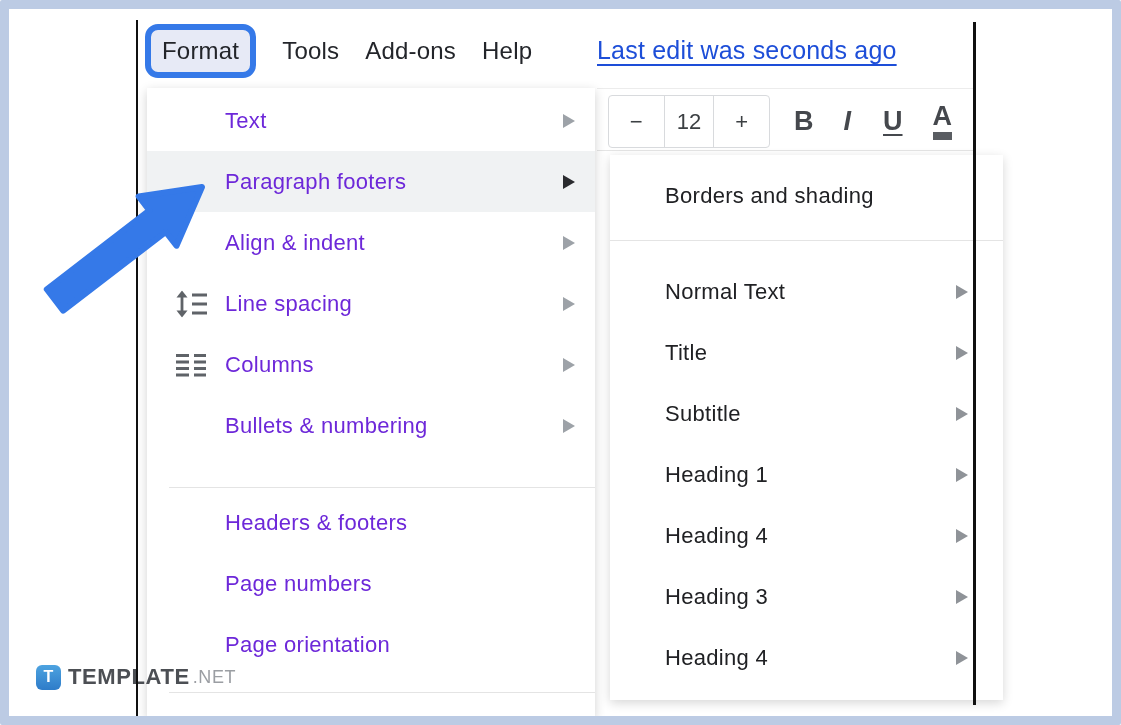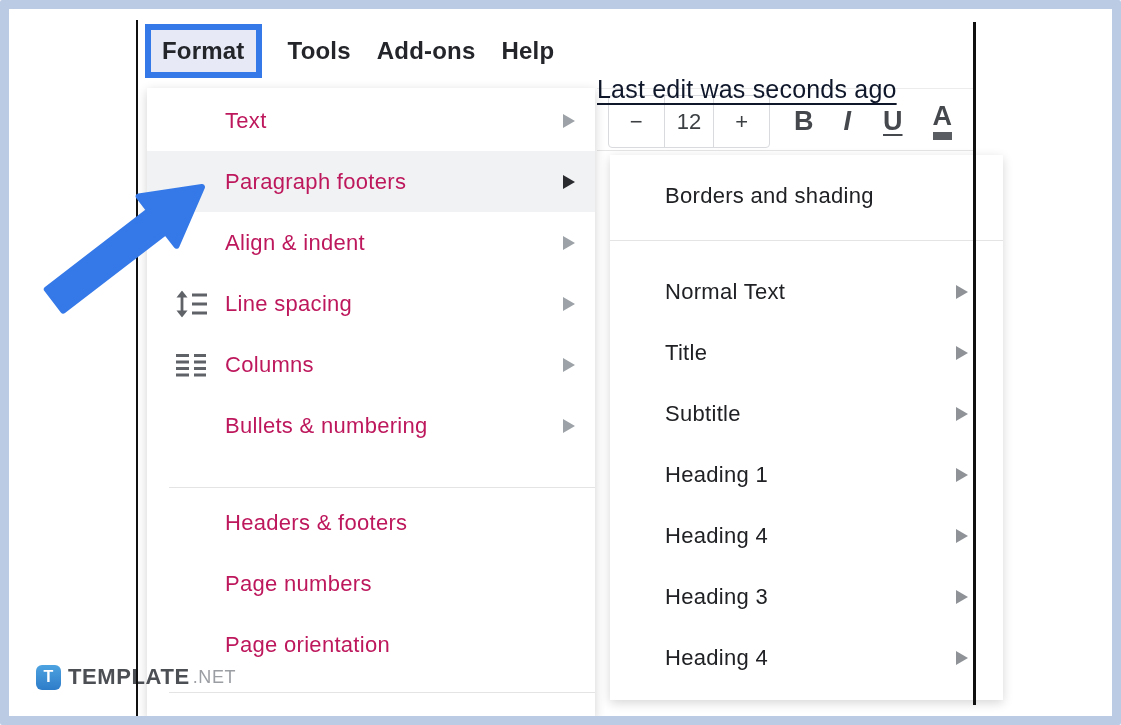--- a/index.html
+++ b/index.html
@@ -11,24 +11,24 @@
   
   .frame-border { position:absolute; inset:0; border:9px solid #bccbe4; border-radius:2px; z-index:50; pointer-events:none; }
 
   
   .edge-line { position:absolute; background:#101010; z-index:20; }
   .edge-line.left  { left:136px; top:20px; width:2px; height:697px; }
   .edge-line.right { left:973px; top:22px; width:3px; height:683px; }
 
   
   .menubar { position:absolute; left:145px; top:20px; height:62px; display:flex; align-items:center; gap:26px; z-index:16; }
-  .mb-item { font-size:24px; font-weight:700; color:#23252a; letter-spacing:0.2px; white-space:nowrap; }
+  .mb-item { font-size:24px; font-weight:400; color:#23252a; letter-spacing:0.2px; white-space:nowrap;border-radius:13px; }
   .mb-item.boxed { border:6px solid #3579e8; background:#e7eaf6; padding:7px 11px; }
-  .last-edit { position:absolute; left:597px; top:36px; font-size:25px; color:#0f172a; letter-spacing:0.2px;
-               text-decoration:underline; text-underline-offset:5px; z-index:6; white-space:nowrap;margin-top:39px; }
+  .last-edit { position:absolute; left:597px; top:36px; font-size:25px; color:#1d4ed8; letter-spacing:0.2px;
+               text-decoration:underline; text-underline-offset:5px; z-index:6; white-space:nowrap; }
 
   
   .toolbar-top-line { position:absolute; left:597px; top:88px; width:377px; height:1px; background:#ececec; z-index:4; }
   .toolbar { position:absolute; left:608px; top:95px; height:53px; z-index:5; }
   .fs-group { position:absolute; left:0; top:0; width:162px; height:53px; border:1.5px solid #d8dadd; border-radius:4px;
               display:flex; align-items:stretch; background:#fff; }
   .fs-btn, .fs-value { display:flex; align-items:center; justify-content:center; font-size:22px; color:#3c4043;
               background:transparent; border:none; flex:1; font-family:inherit; }
   .fs-value { border-left:1.5px solid #d8dadd; border-right:1.5px solid #d8dadd; flex:1.15; }
   .fmt-btns { position:absolute; left:186px; top:0; height:53px; display:flex; align-items:center; gap:30px; }
@@ -39,21 +39,21 @@
   .toolbar-bottom-line { position:absolute; left:597px; top:150px; width:377px; height:1px; background:#e5e5e5; z-index:4; }
 
   
   .dropdown { position:absolute; background:#fff; z-index:10; }
   .format-menu { left:147px; top:88px; width:448px; height:629px; padding-top:2px;
                  box-shadow:0 3px 10px rgba(0,0,0,0.18); }
   .para-menu   { left:610px; top:155px; width:393px; height:545px; padding-top:18px;
                  box-shadow:0 3px 10px rgba(0,0,0,0.16); }
 
   .fm-row { position:relative; height:61px; display:flex; align-items:center; padding-left:78px;
-            font-size:22px; color:#be185d; letter-spacing:0.3px; }
+            font-size:22px; color:#6d28d9; letter-spacing:0.3px; }
   .fm-row.hl { background:#f0f2f3; }
   .fm-icon { position:absolute; left:29px; top:50%; transform:translateY(-50%); display:flex; }
   .fm-caret { position:absolute; right:20px; top:50%; transform:translateY(-50%); width:0; height:0;
               border-top:7px solid transparent; border-bottom:7px solid transparent; border-left:12px solid #9da2a8; }
   .fm-caret.dark { border-left-color:#2a2b2e; }
   .fm-div { height:1px; background:#e4e4e4; margin-left:22px; }
   .fm-div.d1 { margin-top:31px; margin-bottom:4px; }
   .fm-div.d2 { margin-top:17px; }
 
   .pm-row { position:relative; height:61px; display:flex; align-items:center; padding-left:55px;

